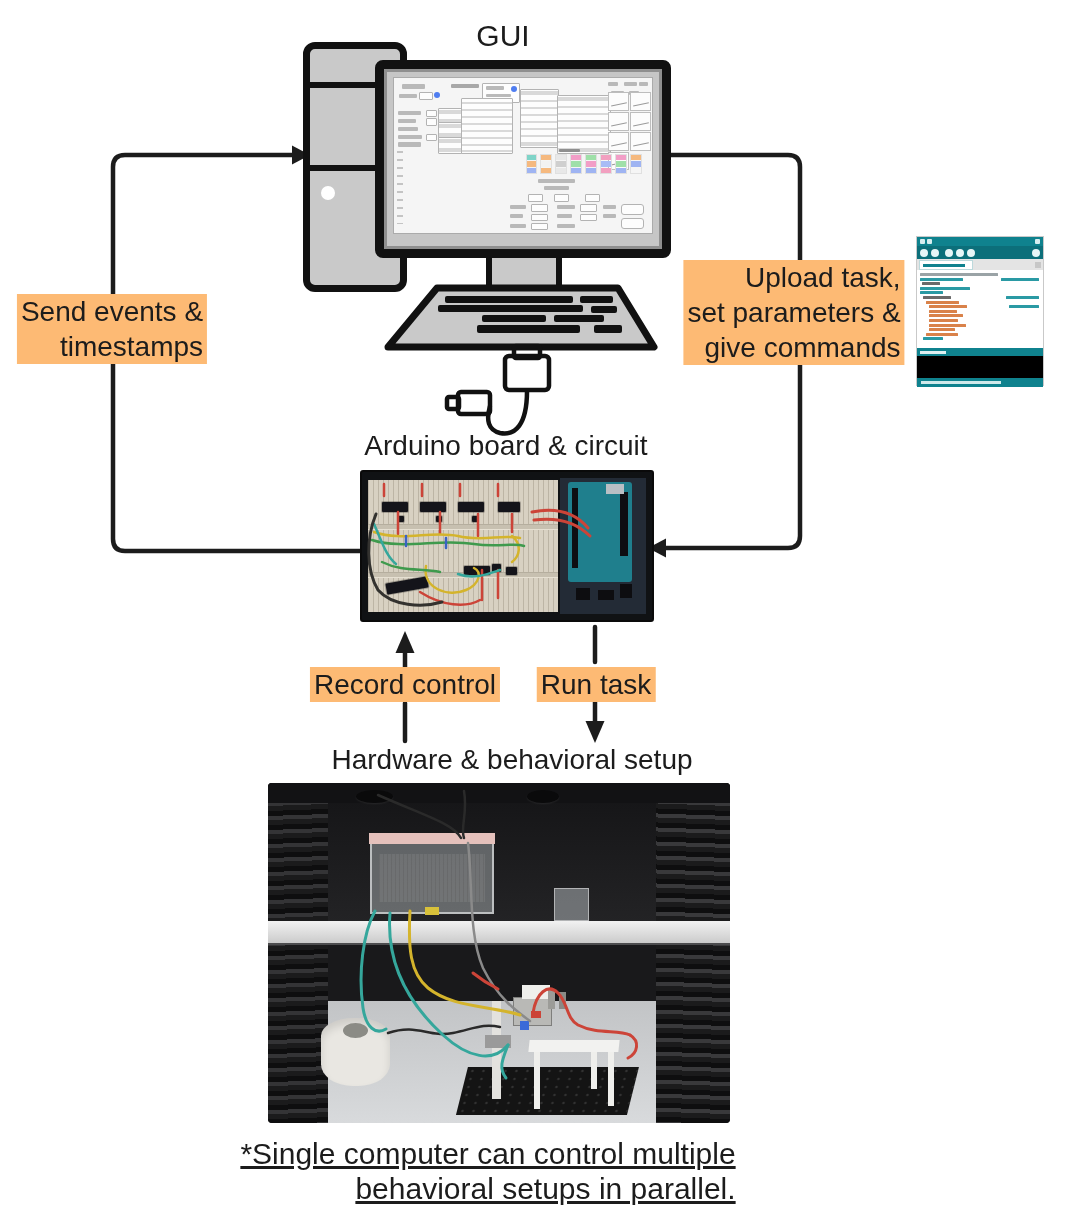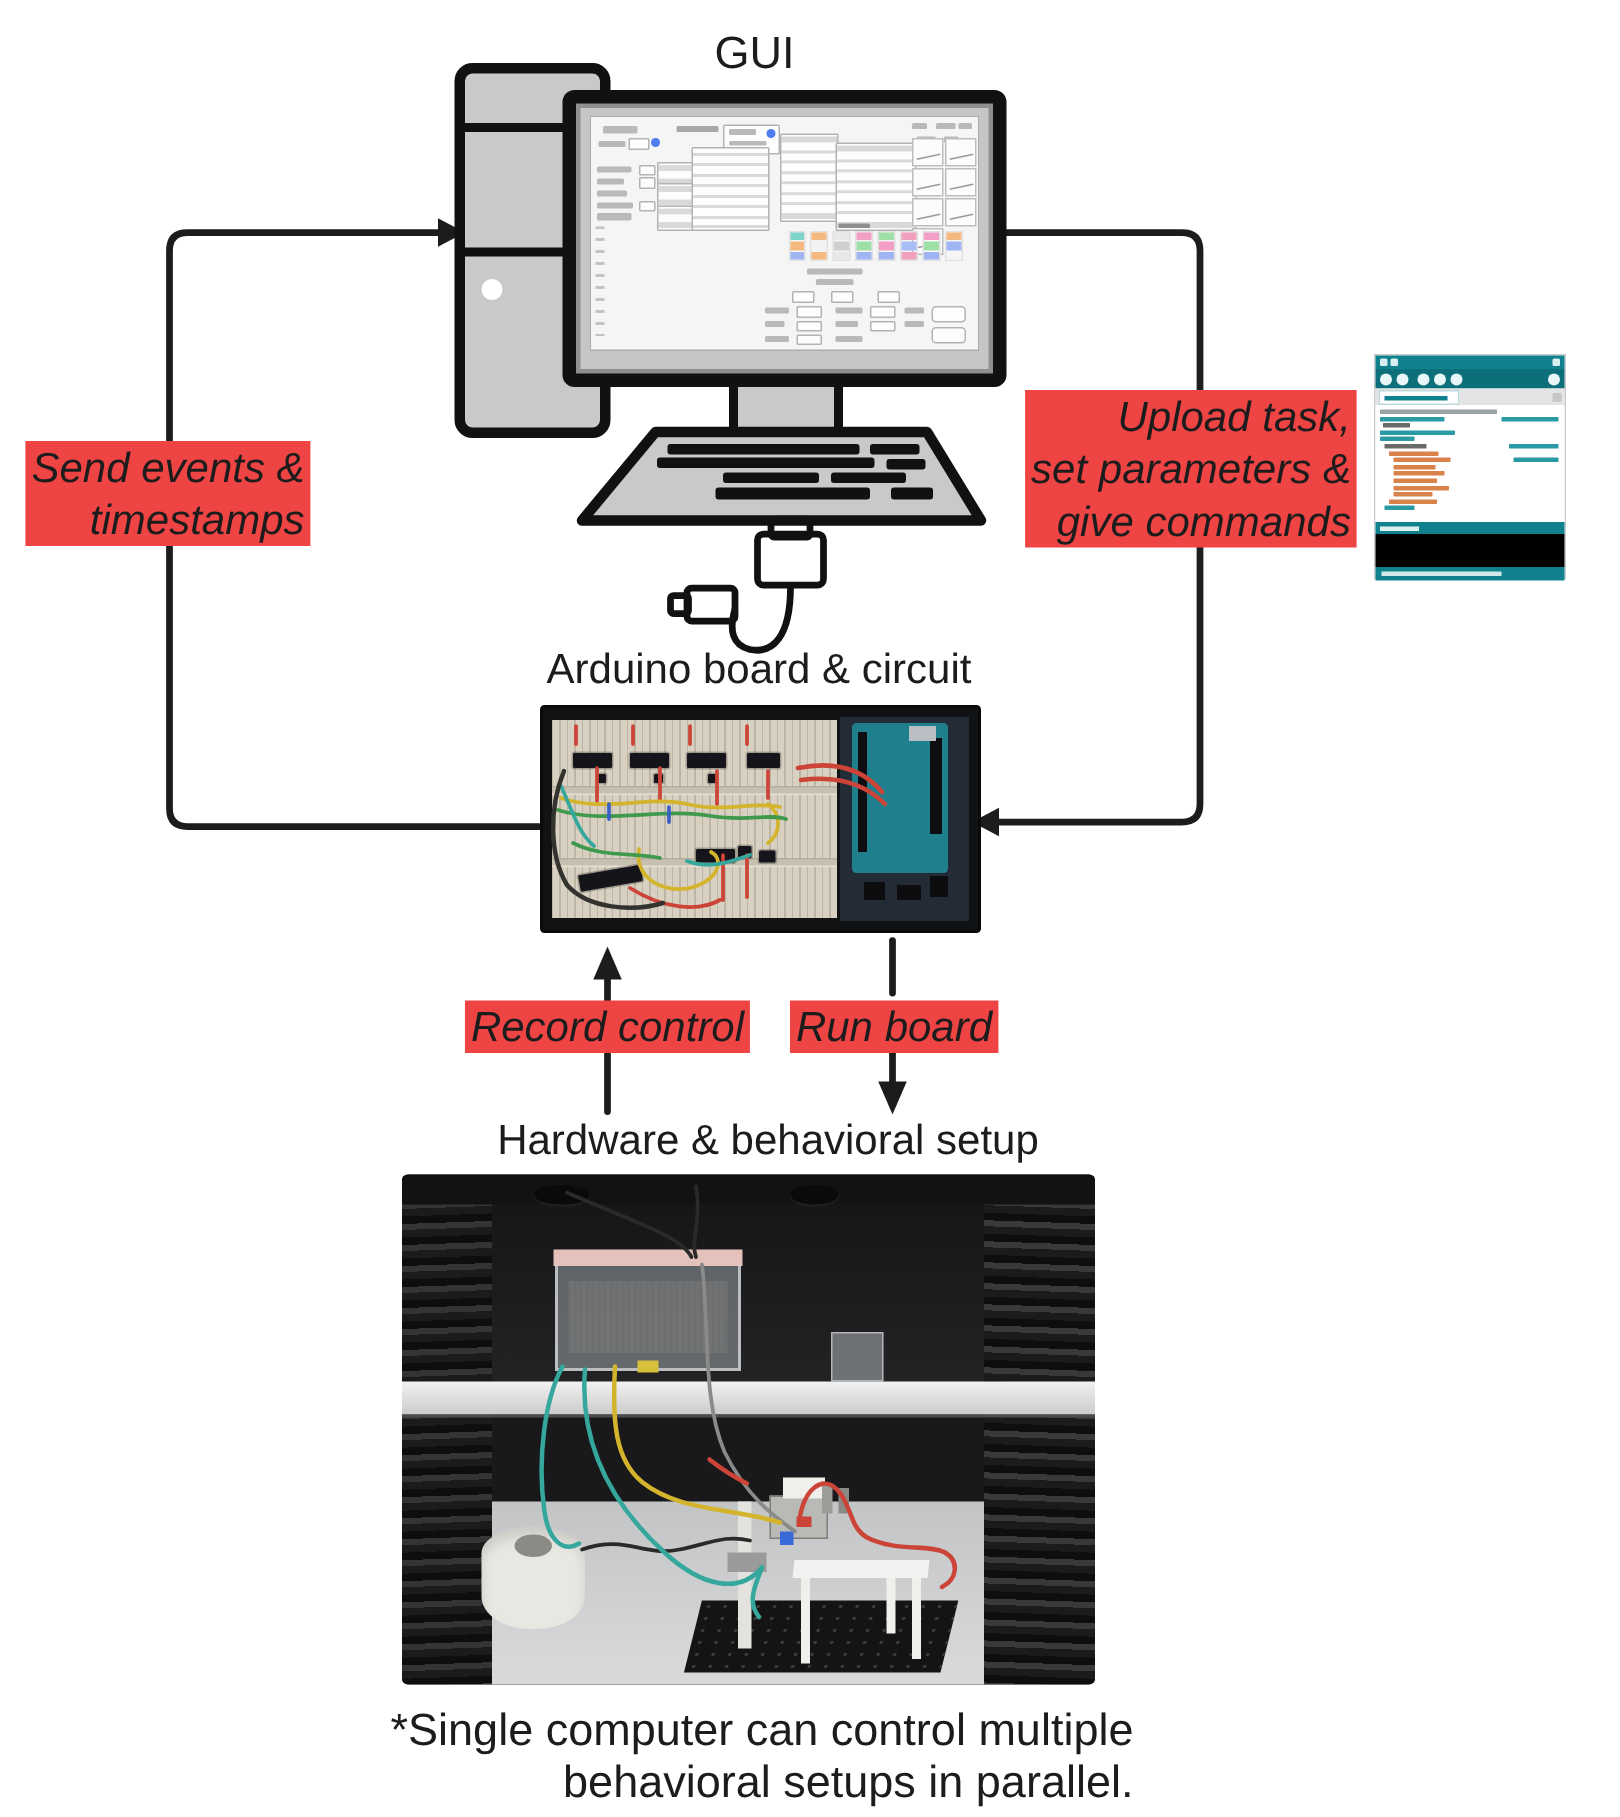--- a/index.html
+++ b/index.html
@@ -6,21 +6,21 @@
   body{
     width:1080px;height:1211px;position:relative;background:#ffffff;
     font-family:"Liberation Sans", sans-serif;color:var(--c-text,#1c1c1c);
     overflow:hidden;
   }
   .abs{position:absolute;}
   .label{
     position:absolute;transform:translateX(-50%);text-align:right;
     white-space:pre-line;font-size:28px;line-height:35px;color:var(--c-text,#1c1c1c);
   }
-  .label.bg{background:#ef4444;padding:0 4px;font-style:italic;}
+  .label.bg{background:#fdba74;padding:0 4px;}
   #gui-title{font-size:30px;}
   #footnote{font-size:30px;line-height:35px;}
 
   
   #tower{left:303px;top:42px;width:90px;height:236px;background:var(--c-machine-gray,#c9c9c9);
     border:7px solid #111;border-radius:12px;}
   #tower .tline{position:absolute;left:-2px;right:-2px;height:6px;background:#111;}
   #tower .pbtn{position:absolute;left:11px;top:137px;width:14px;height:14px;border-radius:50%;background:#fff;}
   #monitor{left:375px;top:60px;width:296px;height:198px;background:#8f8f8f;
     border:9px solid #111;border-radius:8px;box-sizing:border-box;}
@@ -491,16 +491,16 @@
 </div>
 
 <div class="label" id="gui-title" style="left:503px;top:18px;z-index:3;">GUI</div>
 <div class="label bg" style="left:112px;top:294px;z-index:3;">Send events &amp;
 timestamps</div>
 <div class="label bg" style="left:794px;top:260px;z-index:3;">Upload task,
 set parameters &amp;
 give commands</div>
 <div class="label" style="left:506px;top:428px;z-index:3;">Arduino board &amp; circuit</div>
 <div class="label bg" style="left:405px;top:667px;z-index:3;">Record control</div>
-<div class="label bg" style="left:596px;top:667px;z-index:3;">Run board</div>
+<div class="label bg" style="left:596px;top:667px;z-index:3;">Run task</div>
 <div class="label" style="left:512px;top:742px;z-index:3;">Hardware &amp; behavioral setup</div>
-<div class="label" id="footnote" style="left:508px;top:1136px;z-index:3;">*Single computer can control multiple
+<div class="label" id="footnote" style="left:488px;top:1136px;z-index:3;text-decoration:underline;">*Single computer can control multiple
 behavioral setups in parallel.</div>
 
 </body></html>

